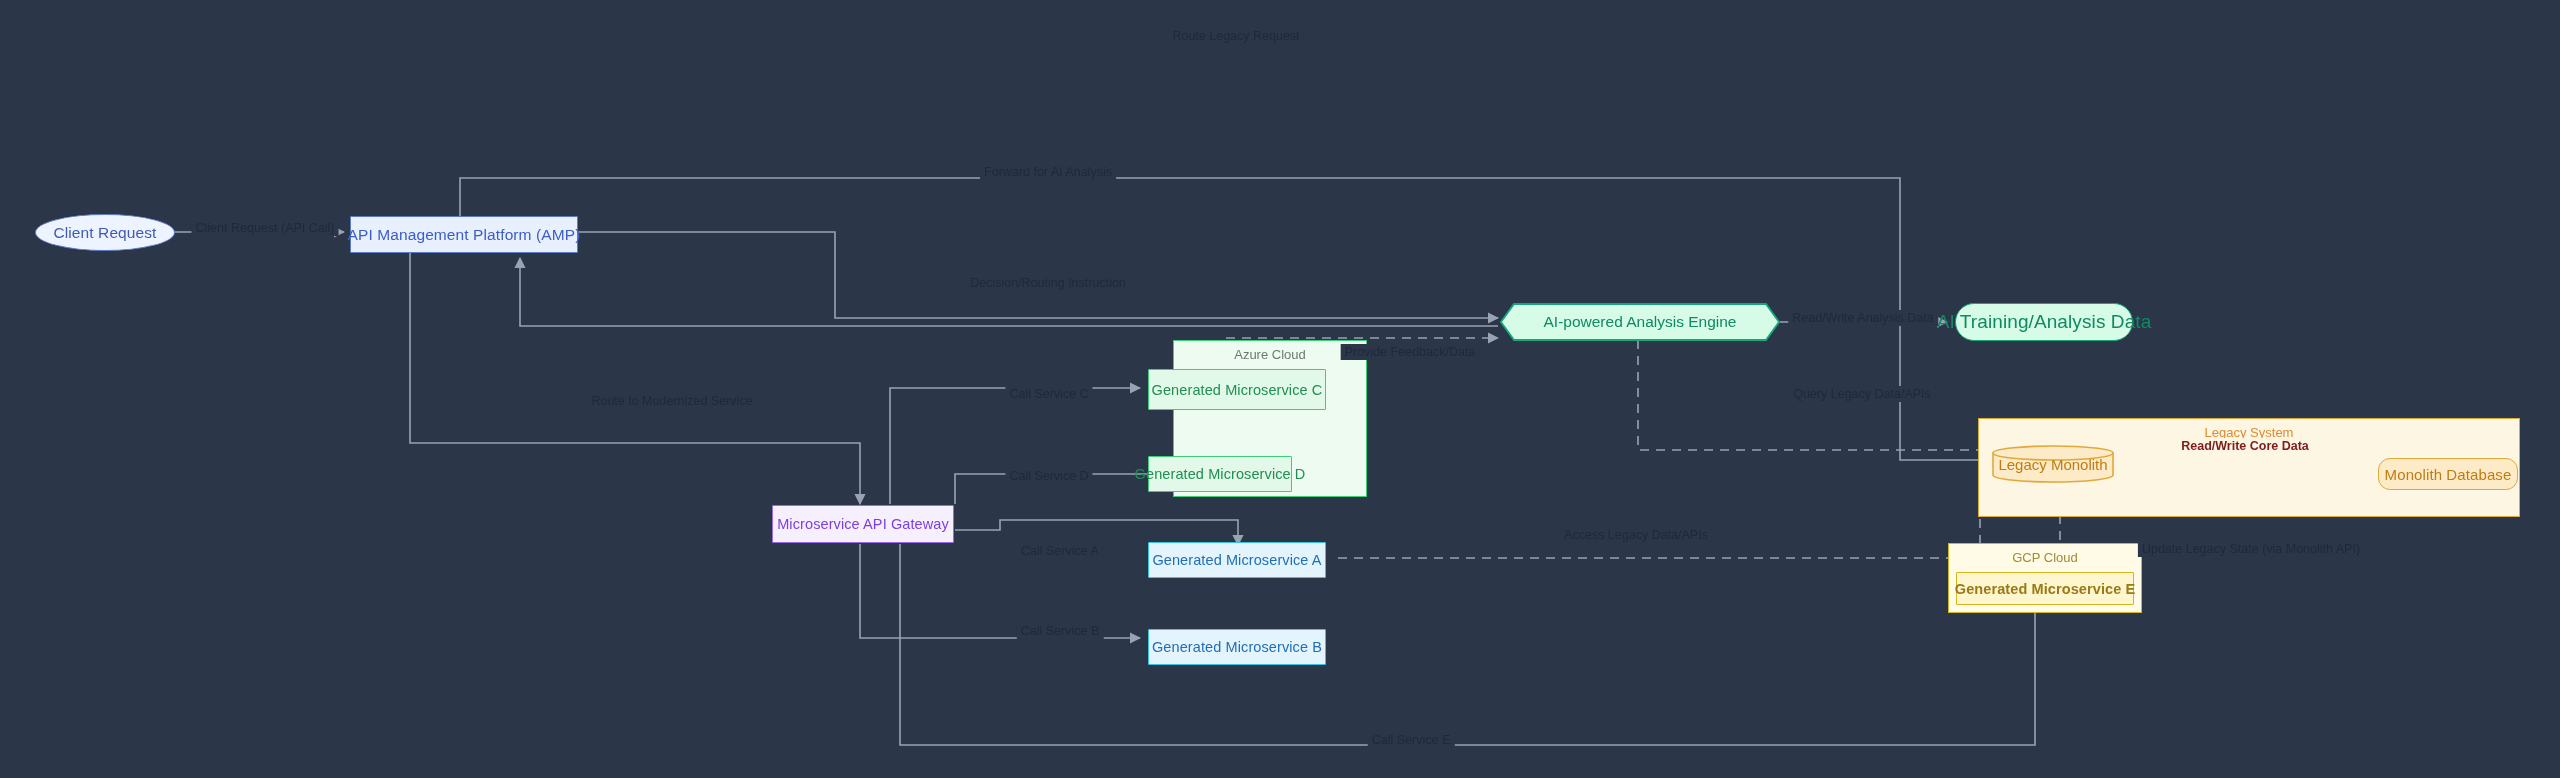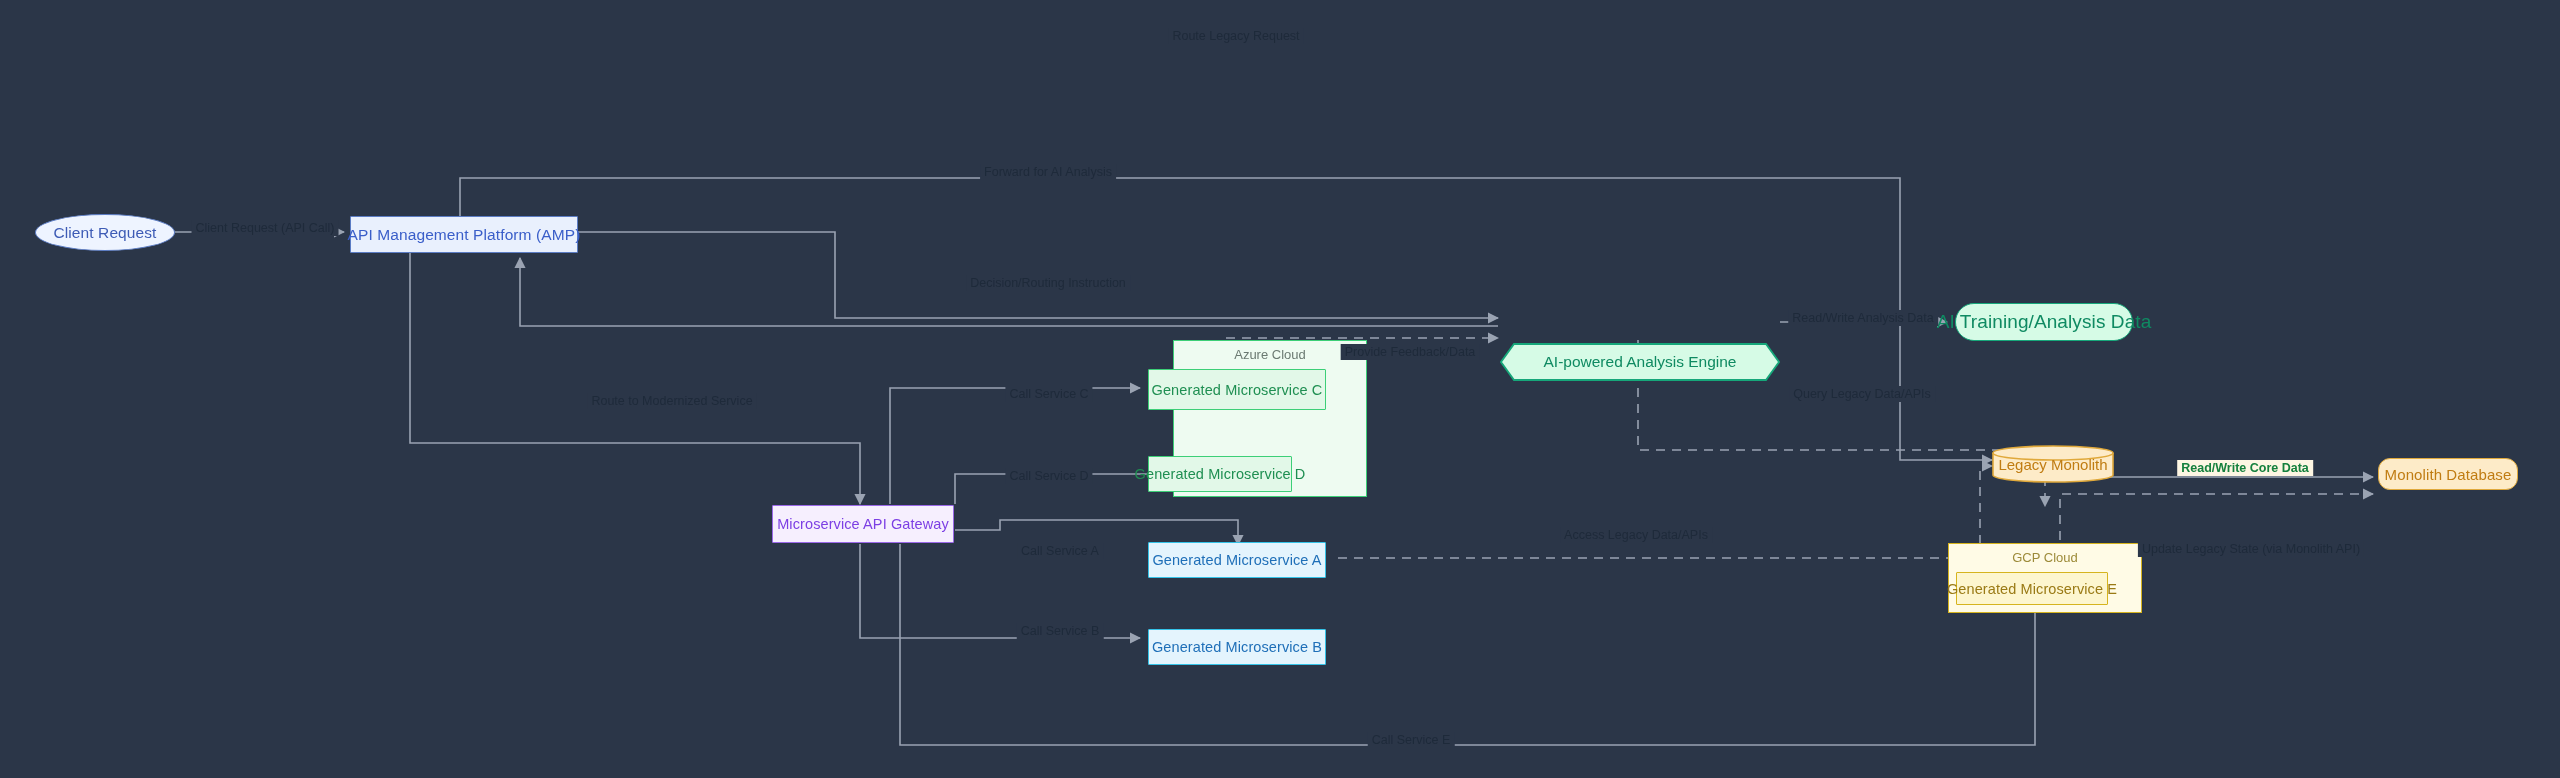--- a/index.html
+++ b/index.html
@@ -121,21 +121,20 @@
   .node.mono-db {
     background: #fdebc8;
     border: 1.6px solid #e0a93b;
     border-radius: 12px;
     color: #c07c12;
     font-size: 15px;
   }
   
   .hex-wrap {
     position: absolute;
-    margin-top: 40px;
   }
   .hex-label {
     position: absolute;
     left: 0; top: 0; right: 0; bottom: 0;
     display: flex;
     align-items: center;
     justify-content: center;
     color: #0f8a62;
     font-size: 15.5px;
     white-space: nowrap;
@@ -157,21 +156,21 @@
   
   .elabel {
     position: absolute;
     font-size: 12.5px;
     color: #1e2a3a;
     white-space: nowrap;
     transform: translate(-50%, -50%);
     background: #2b3648;
     padding: 1px 4px;
   }
-  .elabel.onlight { color: #15803d; background: #fdf6e3; font-weight: bold; margin-top: 22px; }
+  .elabel.onlight { color: #7f1d1d; background: #fdf6e3; font-weight: bold; }
 </style>
 </head>
 <body>
 
 <div id="canvas">
 
   <svg class="layer" viewBox="0 0 2560 778">
     <defs>
       <marker id="arrow" viewBox="0 0 10 10" refX="9" refY="5" markerWidth="7" markerHeight="7" orient="auto-start-reverse">
         <path d="M 0 0 L 10 5 L 0 10 z" fill="#9aa3b2"></path>
@@ -213,20 +212,23 @@
 
   <div class="cluster azure" style="left:1139px; top:340px; width:194px; height:157px;">
     <div class="cluster-title">Azure Cloud</div>
   </div>
 
 
   <div class="cluster gcp" style="left:1948px; top:543px; width:194px; height:70px;">
     <div class="cluster-title">GCP Cloud</div>
   </div>
 
+  <div class="cluster legacy" style="left:1978px; top:418px; width:542px; height:99px;">
+    <div class="cluster-title">Legacy System</div>
+  </div>
 
   <div class="node client" style="left:35px; top:214px; width:140px; height:37px;">
     <span>Client Request</span>
   </div>
 
   <div class="node rect amp" style="left:350px; top:216px; width:228px; height:37px;">
     <span>API Management Platform (AMP)</span>
   </div>
 
   <div class="hex-wrap" style="left:1500px; top:303px; width:280px; height:38px;">
@@ -253,21 +255,21 @@
   </div>
 
   <div class="node rect msvc-blue" style="left:1148px; top:542px; width:178px; height:36px;">
     <span>Generated Microservice A</span>
   </div>
 
   <div class="node rect msvc-blue" style="left:1148px; top:629px; width:178px; height:36px;">
     <span>Generated Microservice B</span>
   </div>
 
-  <div class="node rect msvc-yellow" style="left:1956px; top:572px; width:152px; height:33px;">
+  <div class="node rect msvc-yellow" style="left:1956px; top:572px; width:178px; height:33px;font-weight:bold;">
     <span>Generated Microservice E</span>
   </div>
 
   <div class="cyl-wrap" style="left:1992px; top:445px; width:122px; height:38px;">
     <svg width="122" height="38" viewBox="0 0 122 38">
       <path d="M1,8 A60,7 0 0 1 121,8 L121,30 A60,7 0 0 1 1,30 Z" fill="#fdebc8" stroke="#e0a93b" stroke-width="1.6"></path>
       <path d="M1,8 A60,7 0 0 0 121,8" fill="none" stroke="#e0a93b" stroke-width="1.6"></path>
     </svg>
     <div class="cyl-label">Legacy Monolith</div>
   </div>

